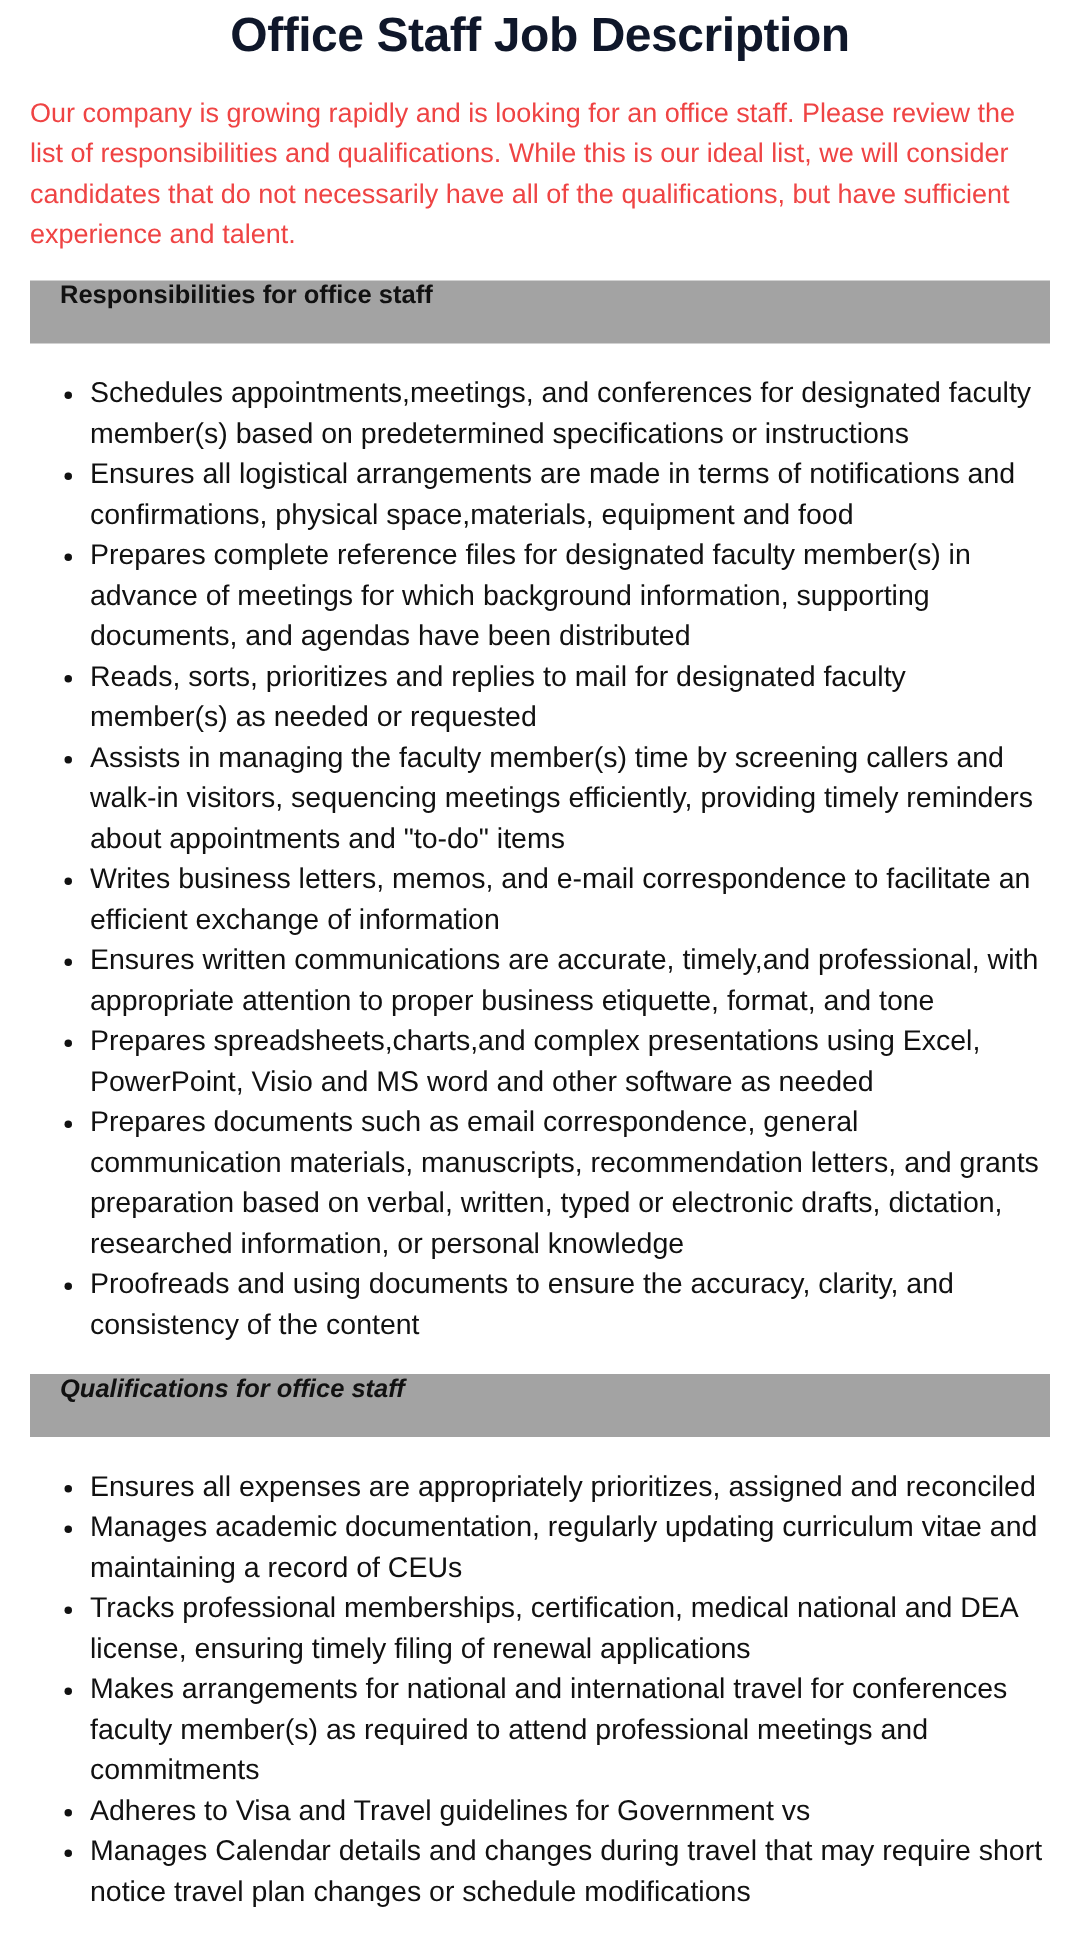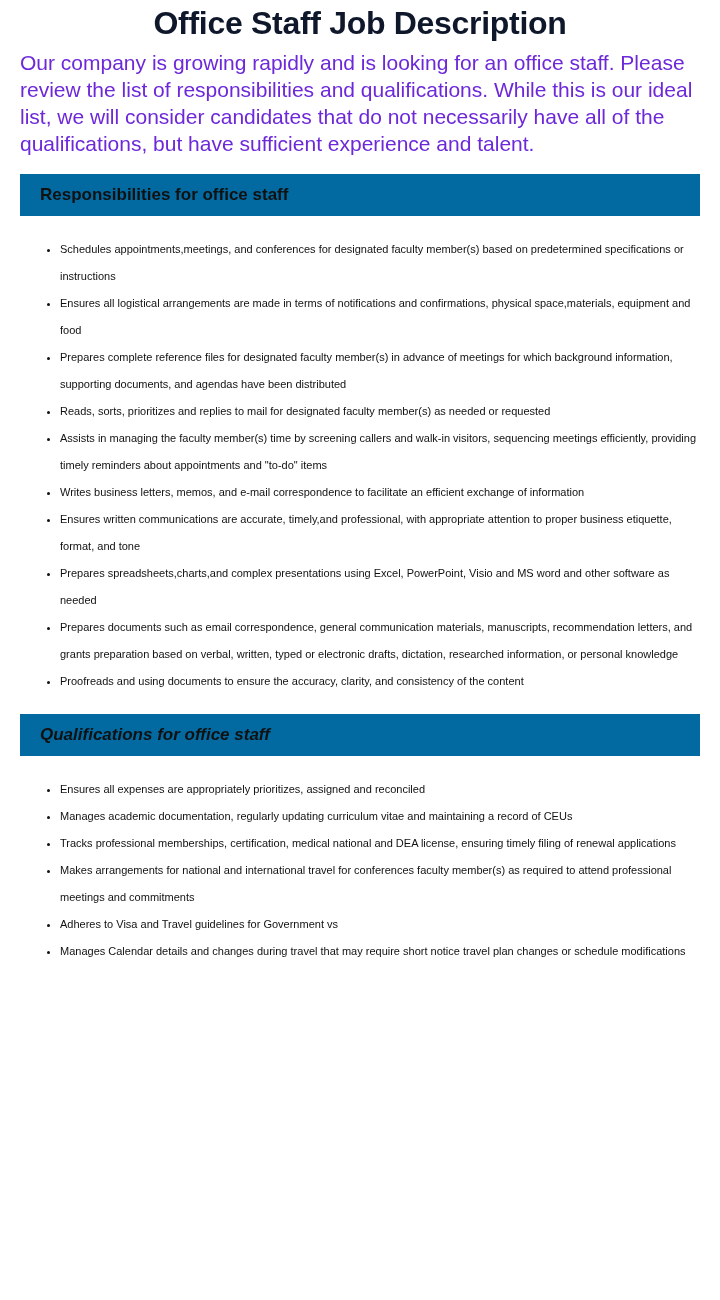--- a/index.html
+++ b/index.html
@@ -23,46 +23,46 @@
       margin: 0;
       padding-top: 2px;
       text-align: center;
       font-size: 32px;
       font-weight: bold;
       line-height: 42px;
       letter-spacing: -0.3px;
       color: #0f172a;
     }
     .intro {
-      margin: 5px 0 0 0;
-      font-size: 21px;
+      margin: 18px 0 0 0;
+      font-size: 18px;
       line-height: 27px;
-      color: #6d28d9;
+      color: #ef4444;
     }
     .section-header {
       margin-top: 17px;
-      background: #0369a1;
+      background: #a3a3a3;
       height: 42px;
       display: flex;
-      align-items: center;
+      align-items: flex-start;
       padding-left: 20px;
       font-size: 17px;
       font-weight: bold;
       color: #111111;
       box-sizing: border-box;
     }
     .section-header.qual {
       margin-top: 19px;
       font-style: italic;
     }
     ul.list {
       margin: 20px 0 0 0;
       padding: 0 0 0 40px;
       list-style: disc;
-      font-size: 11px;
+      font-size: 19px;
       line-height: 27px;
     }
     ul.list li {
       padding-left: 0;
     }
   </style>
 </head>
 <body>
 
 <div class="page">

